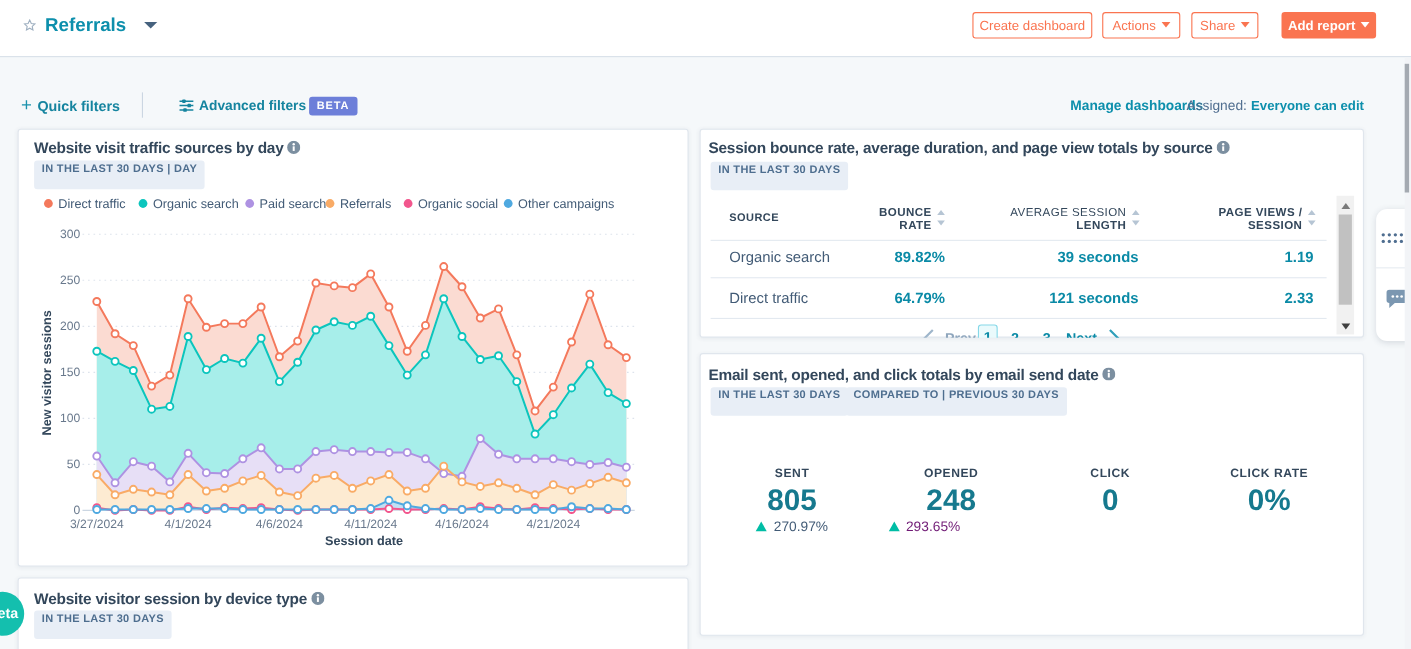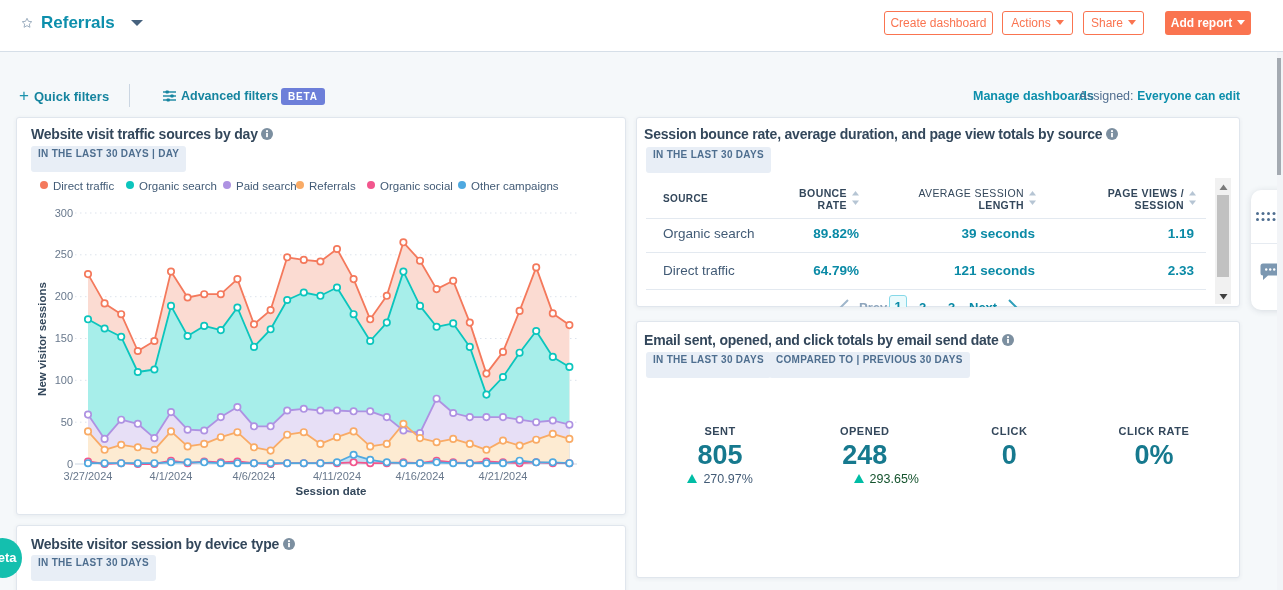--- a/index.html
+++ b/index.html
@@ -350,21 +350,21 @@
       <rect x="5.1" y="5" width="1.8" height="4.2" fill="#fff"></rect>
       <circle cx="6" cy="3.2" r="1.1" fill="#fff"></circle>
     </svg></div>
 <div class="badge" style="left:646px;top:352px;">IN THE LAST 30 DAYS</div>
 <div class="badge" style="left:737px;top:352px;margin-left:32px;">COMPARED TO | PREVIOUS 30 DAYS</div>
 <div class="abs" style="left:647.8px;top:425px;width:144.6px;text-align:center;font-size:11px;font-weight:bold;color:#33475b;letter-spacing:.5px;">SENT</div>
 <div class="abs" style="left:647.8px;top:440px;width:144.6px;text-align:center;font-size:27px;font-weight:bold;color:#16798e;">805</div>
 <div class="abs" style="left:647.8px;top:472px;width:144.6px;text-align:center;font-size:12.5px;color:#425b76;"><span style="display:inline-block;width:0;height:0;border-left:5.5px solid transparent;border-right:5.5px solid transparent;border-bottom:9px solid #00bda5;margin-right:6px;"></span>270.97%</div>
 <div class="abs" style="left:792.4px;top:425px;width:144.6px;text-align:center;font-size:11px;font-weight:bold;color:#33475b;letter-spacing:.5px;">OPENED</div>
 <div class="abs" style="left:792.4px;top:440px;width:144.6px;text-align:center;font-size:27px;font-weight:bold;color:#16798e;">248</div>
-<div class="abs" style="left:814px;top:472px;width:144.6px;text-align:center;font-size:12.5px;color:#14532d;"><span style="display:inline-block;width:0;height:0;border-left:5.5px solid transparent;border-right:5.5px solid transparent;border-bottom:9px solid #00bda5;margin-right:6px;"></span>293.65%</div>
+<div class="abs" style="left:768px;top:472px;width:144.6px;text-align:center;font-size:12.5px;color:#701a75;"><span style="display:inline-block;width:0;height:0;border-left:5.5px solid transparent;border-right:5.5px solid transparent;border-bottom:9px solid #00bda5;margin-right:6px;"></span>293.65%</div>
 <div class="abs" style="left:937.0px;top:425px;width:144.6px;text-align:center;font-size:11px;font-weight:bold;color:#33475b;letter-spacing:.5px;">CLICK</div>
 <div class="abs" style="left:937.0px;top:440px;width:144.6px;text-align:center;font-size:27px;font-weight:bold;color:#16798e;">0</div>
 <div class="abs" style="left:1081.6px;top:425px;width:144.6px;text-align:center;font-size:11px;font-weight:bold;color:#33475b;letter-spacing:.5px;">CLICK RATE</div>
 <div class="abs" style="left:1081.6px;top:440px;width:144.6px;text-align:center;font-size:27px;font-weight:bold;color:#16798e;">0%</div>
 
 <div class="card" style="left:16px;top:525px;width:610px;height:120px;"></div>
 <div class="ctitle" style="left:31px;top:536px;">Website visitor session by device type <svg width="12" height="12" viewBox="0 0 12 12" style="vertical-align:-1px;">
       <circle cx="6" cy="6" r="6" fill="#7c8fa0"></circle>
       <rect x="5.1" y="5" width="1.8" height="4.2" fill="#fff"></rect>
       <circle cx="6" cy="3.2" r="1.1" fill="#fff"></circle>

